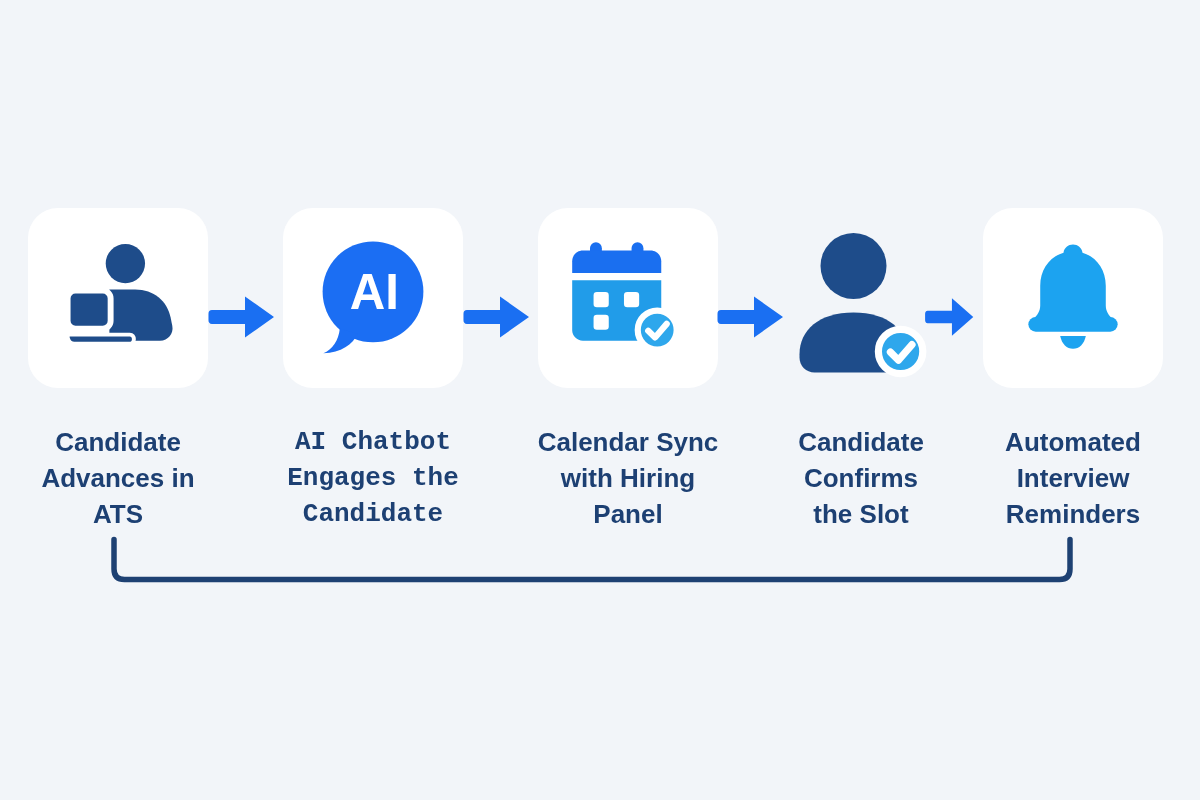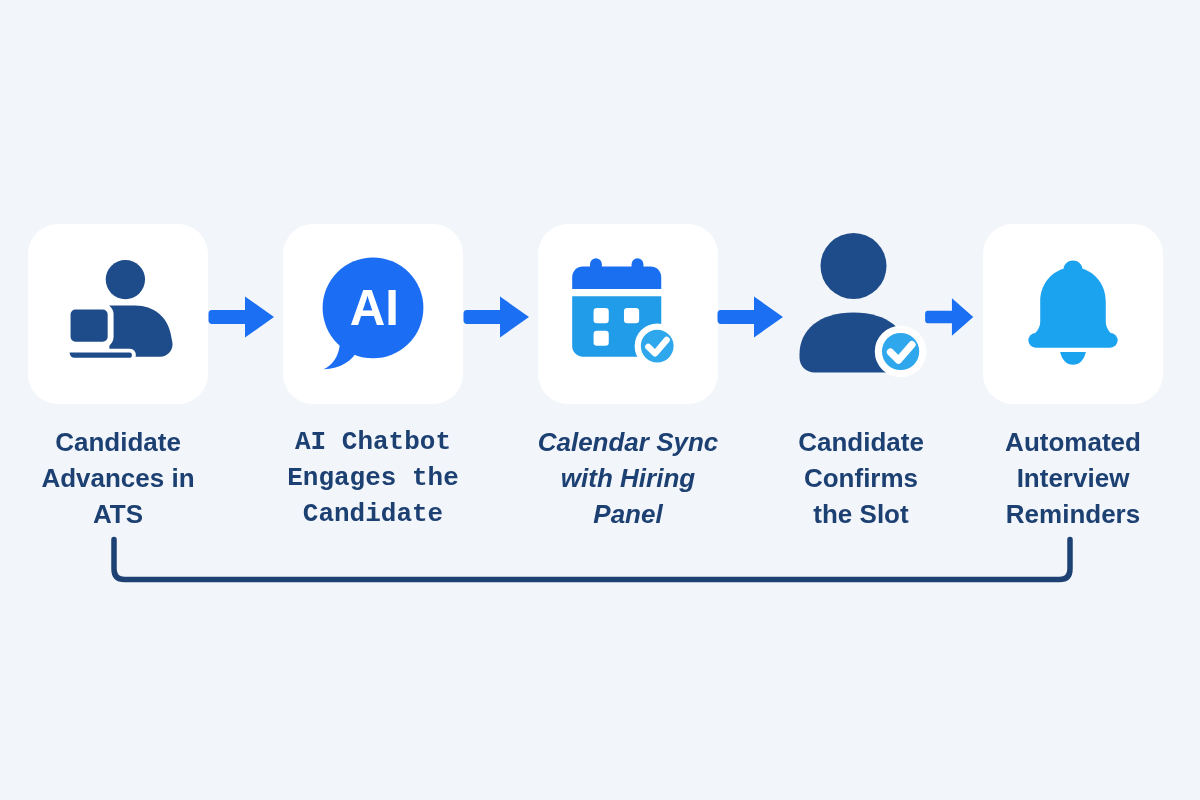--- a/index.html
+++ b/index.html
@@ -17,21 +17,21 @@
   }
   html,body{margin:0;padding:0;}
   .canvas{
     position:relative;
     width:1200px;height:800px;
     background:var(--background);
     overflow:hidden;
     font-family:"Liberation Sans", sans-serif;
   }
   .card{
-    position:absolute;top:224px;
+    position:absolute;top:208px;
     width:180px;height:180px;
     background:var(--card);
     border-radius:30px;
     display:flex;align-items:center;justify-content:center;
   }
   .free-icon{position:absolute;}
   .step-label{
     position:absolute;top:424px;width:260px;
     text-align:center;
     font-weight:bold;font-size:26px;line-height:36px;
@@ -92,21 +92,21 @@
       <rect class="fill-calhead" x="25.5" y="0.5" width="5" height="9.5" rx="2.5"></rect>
       <path class="fill-calhead" d="M0.5 8.5 C0.5 6 2.5 4 5 4 H33.5 C36 4 38 6 38 8.5 V13.5 H0.5 Z"></path>
       <path class="fill-calbody" d="M0.5 16.5 H38 V37.5 C38 40 36 42 33.5 42 H5 C2.5 42 0.5 40 0.5 37.5 Z"></path>
       <rect x="9.5" y="21.5" width="6.4" height="6.4" rx="1.4" fill="#ffffff"></rect>
       <rect x="22.3" y="21.5" width="6.4" height="6.4" rx="1.4" fill="#ffffff"></rect>
       <rect x="9.5" y="31" width="6.4" height="6.4" rx="1.4" fill="#ffffff"></rect>
       <circle class="fill-check" cx="36.3" cy="37.5" r="8.2" stroke="#fff" stroke-width="2.6"></circle>
       <path d="M32.5 37.8 L35.4 40.6 L40.3 34.9" stroke="#fff" stroke-width="2.6" fill="none" stroke-linecap="round" stroke-linejoin="round"></path>
     </svg>
   </div>
-  <div class="step-label" style="left:498px;font-style:italic;">Calendar Sync
+  <div class="step-label" style="left:498px;">Calendar Sync
 with Hiring
 Panel</div>
 
   <svg class="arrow" style="left:716px;" width="68" height="44" viewBox="0 0 68 44">
     <path class="fill-arrow" d="M5 15 H38 V1.5 L67 22 L38 42.5 V29 H5 C2.5 29 1.5 27.3 1.5 25.3 V18.7 C1.5 16.7 2.5 15 5 15 Z"></path>
   </svg>
 
   <svg class="free-icon" style="left:786px;top:230px;" width="150" height="150" viewBox="0 0 50 50" overflow="visible">
     <circle class="fill-navy" cx="22.5" cy="12" r="11"></circle>
     <path class="fill-navy" d="M22.5 27.5 C11 27.5 4.5 33.4 4.5 41.4 V42.5 C4.5 45.3 6.7 47.5 9.5 47.5 H35.5 C38.3 47.5 40.5 45.3 40.5 42.5 V41.4 C40.5 33.4 34 27.5 22.5 27.5 Z"></path>

